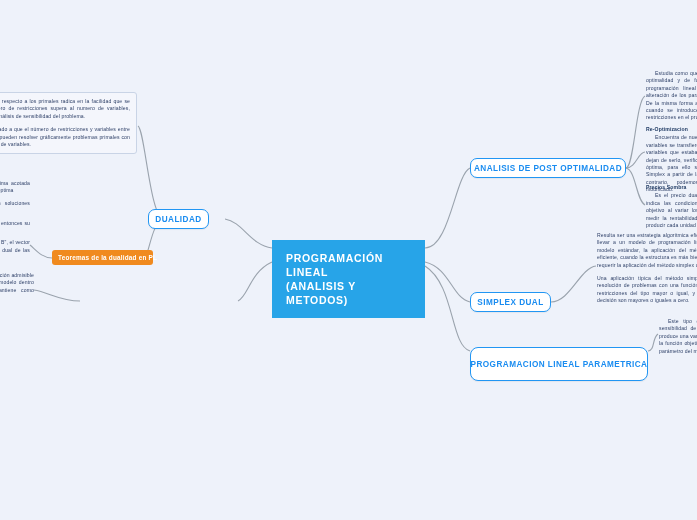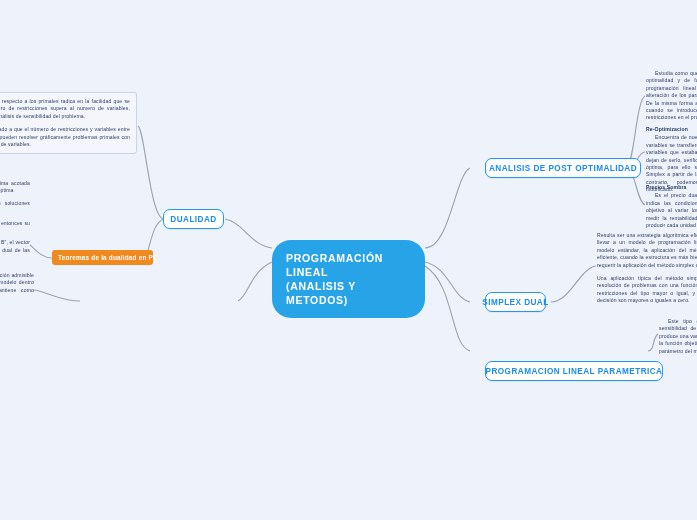--- a/index.html
+++ b/index.html
@@ -22,27 +22,26 @@
     color:#1a8cf0;
     font-weight:bold;
     font-size:8.2px;
     letter-spacing:0.45px;
     display:flex;
     align-items:center;
     justify-content:center;
     padding:0 18px;
     white-space:nowrap;
     box-shadow:0 1px 1px rgba(0,0,0,0.05);
-    margin-left:15px;
   }
 
   .node-central {
     position:absolute;
     background:#27a4e8;
-    border-radius:19px;
+    border-radius:0;
     color:#ffffff;
     font-weight:bold;
     font-size:10.5px;
     letter-spacing:0.7px;
     line-height:14px;
     padding:11px 14px;
     white-space:pre-line;
   }
 
   .node-badge {
@@ -109,23 +108,23 @@
 
       <path d="M 80,301 C 60,301 48,292 34,290"></path>
     </g>
   </svg>
 
   <div class="node-central" style="left:272px; top:240px; width:153px;">PROGRAMACIÓN LINEAL
 (ANALISIS Y METODOS)</div>
 
   <div class="node" style="left:470px; top:158px; width:156px; height:20px;">ANALISIS DE POST OPTIMALIDAD</div>
 
-  <div class="node" style="left:470px; top:292px; width:61px; height:20px;">SIMPLEX DUAL</div>
+  <div class="node" style="left:470px; top:292px; width:81px; height:20px;">SIMPLEX DUAL</div>
 
-  <div class="node" style="left:470px; top:361px; width:178px; height:20px;">PROGRAMACION LINEAL PARAMETRICA</div>
+  <div class="node" style="left:470px; top:347px; width:178px; height:34px;border-radius:8px;">PROGRAMACION LINEAL PARAMETRICA</div>
 
   <div class="node" style="left:148px; top:209px; width:61px; height:20px;">DUALIDAD</div>
 
 
   <div class="node-badge" style="left:52px; top:250px; width:101px; height:15px;">Teoremas de la dualidad en PL</div>
 
   <div class="textbox" style="left:646px; top:70px; width:130px;">
     <p>Estudia como que cambios en las condiciones de optimalidad y de factibilidad de un problema de programación lineal ante la modificación o una alteración de los parámetros originales del problema. De la misma forma analiza el efecto que se produce cuando se introducen nuevas variables o nuevas restricciones en el problema.</p>
   </div>
 

